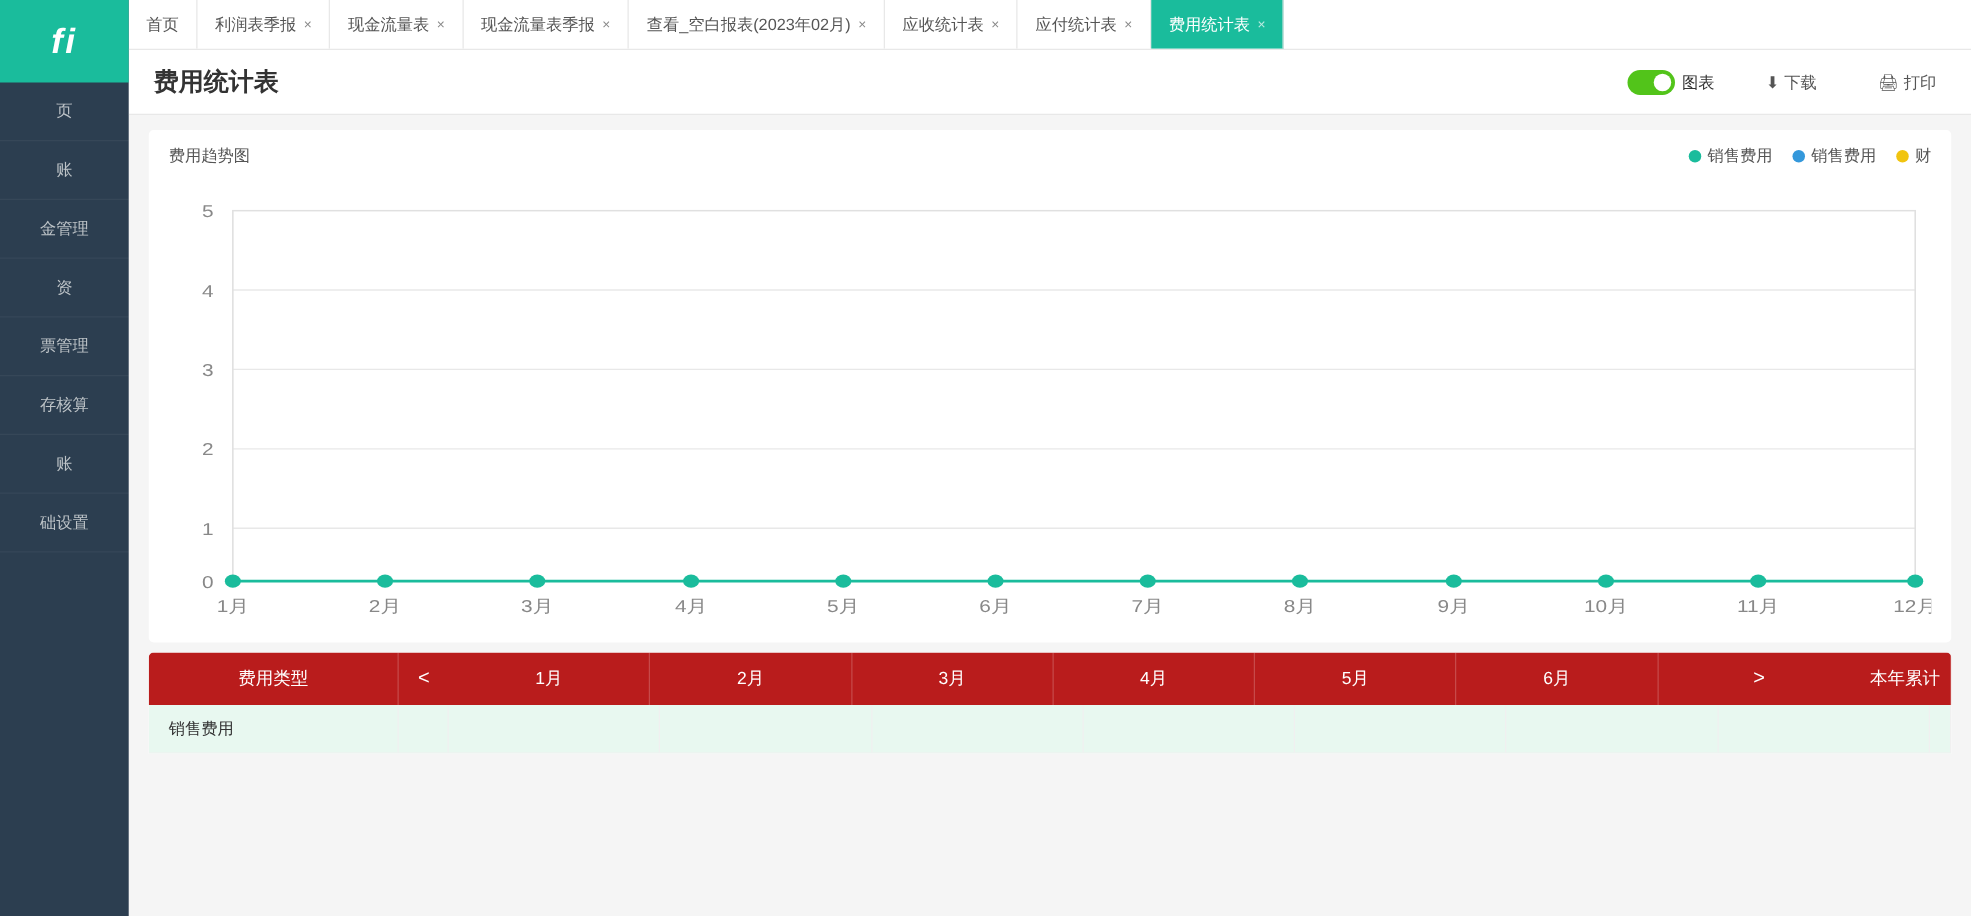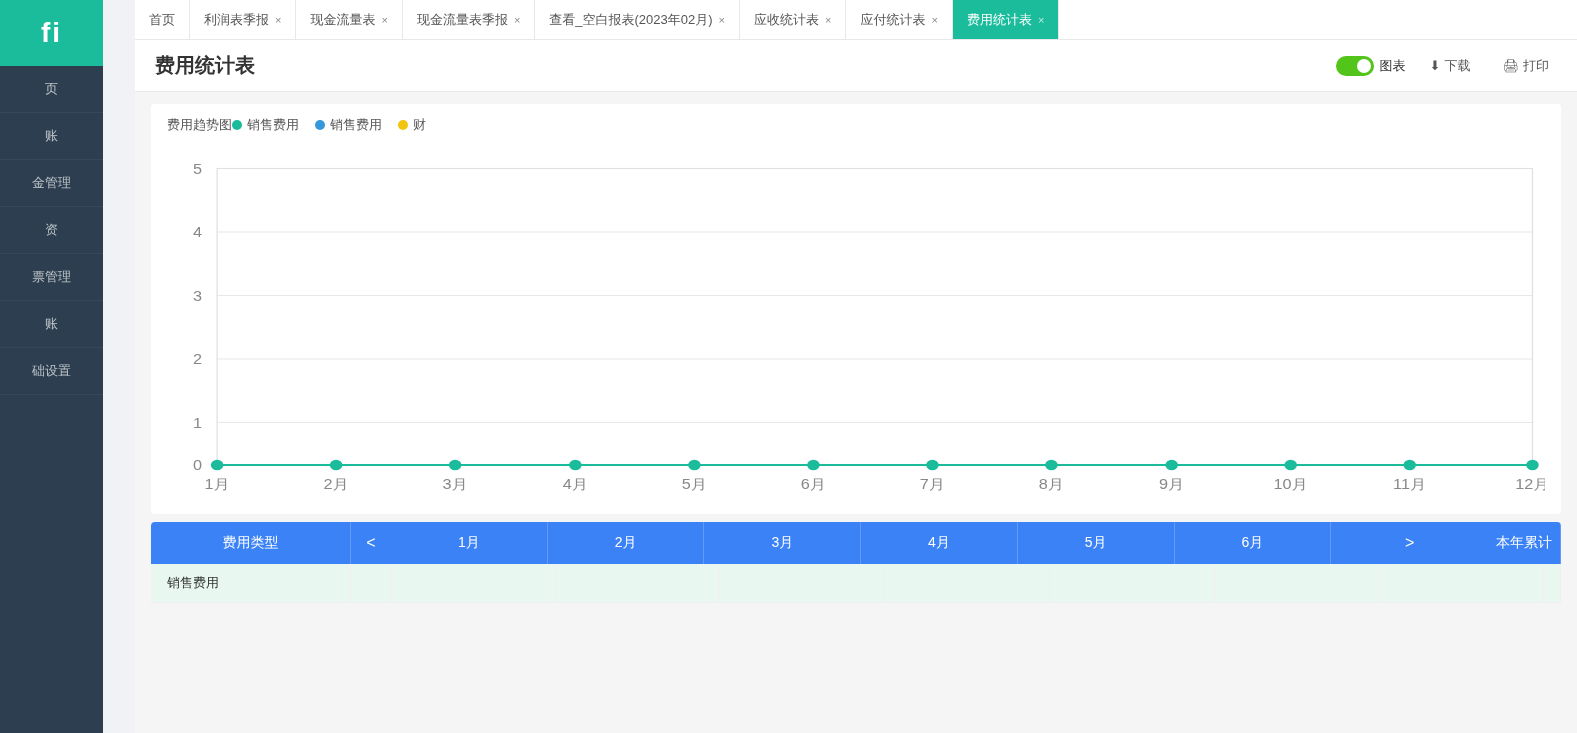--- a/index.html
+++ b/index.html
@@ -17,38 +17,38 @@
     .sidebar-logo {
       height: 66px;
       background: #1abc9c;
       display: flex;
       align-items: center;
       justify-content: center;
       font-size: 28px;
       font-weight: bold;
       color: white;
       letter-spacing: 2px;
+      font-style: italic;
     }
     .sidebar-item {
       padding: 14px 8px;
       color: #bdc3c7;
       font-size: 13px;
       text-align: center;
       cursor: pointer;
       border-bottom: 1px solid rgba(255,255,255,0.05);
     }
     .sidebar-item.active { background: #1a2533; color: #1abc9c; }
 
     
     .main {
       flex: 1;
       display: flex;
       flex-direction: column;
       overflow: hidden;
-      padding-left: 32px;
     }
 
     
     .tab-bar {
       display: flex;
       align-items: center;
       background: #fff;
       border-bottom: 1px solid #e8e8e8;
       height: 40px;
       flex-shrink: 0;
@@ -95,21 +95,21 @@
       flex-shrink: 0;
     }
     .page-title {
       font-size: 20px;
       font-weight: 600;
       color: #333;
     }
     .header-actions {
       display: flex;
       align-items: center;
-      gap: 16px;
+      gap: 33px;
     }
     .toggle-wrap {
       display: flex;
       align-items: center;
       gap: 6px;
       font-size: 13px;
       color: #333;
     }
     .toggle {
       width: 38px;
@@ -144,20 +144,21 @@
     .chart-section {
       margin: 12px 16px 8px 16px;
       background: white;
       border-radius: 4px;
       padding: 12px 16px;
       flex-shrink: 0;
     }
     .chart-header {
       display: flex;
       align-items: center;
+      justify-content: space-between;
       margin-bottom: 8px;
     }
     .chart-title {
       font-size: 13px;
       color: #555;
     }
     .chart-legend {
       display: flex;
       align-items: center;
       gap: 16px;
@@ -185,21 +186,21 @@
     .table-section {
       margin: 0 16px 0 16px;
       background: white;
       border-radius: 4px 4px 0 0;
       flex-shrink: 0;
       overflow: hidden;
     }
     .table-header {
       display: grid;
       grid-template-columns: 200px 40px repeat(7, 1fr) auto;
-      background: #3b82f6;
+      background: #b91c1c;
       color: white;
       font-size: 14px;
     }
     .th {
       padding: 12px 8px;
       text-align: center;
       border-right: 1px solid rgba(255,255,255,0.2);
       white-space: nowrap;
     }
     .th.type-col {
@@ -238,20 +239,21 @@
 </head>
 <body>
 
 <div class="sidebar">
   <div class="sidebar-logo">fi</div>
   <div class="sidebar-item">页</div>
   <div class="sidebar-item">账</div>
   <div class="sidebar-item">金管理</div>
   <div class="sidebar-item">资</div>
   <div class="sidebar-item">票管理</div>
+  <div class="sidebar-item">存核算</div>
   <div class="sidebar-item">账</div>
   <div class="sidebar-item">础设置</div>
 </div>
 
 <div class="main">
 
   <div class="tab-bar">
     <div class="tab home">首页</div>
     <div class="tab">
       <span>利润表季报</span>

